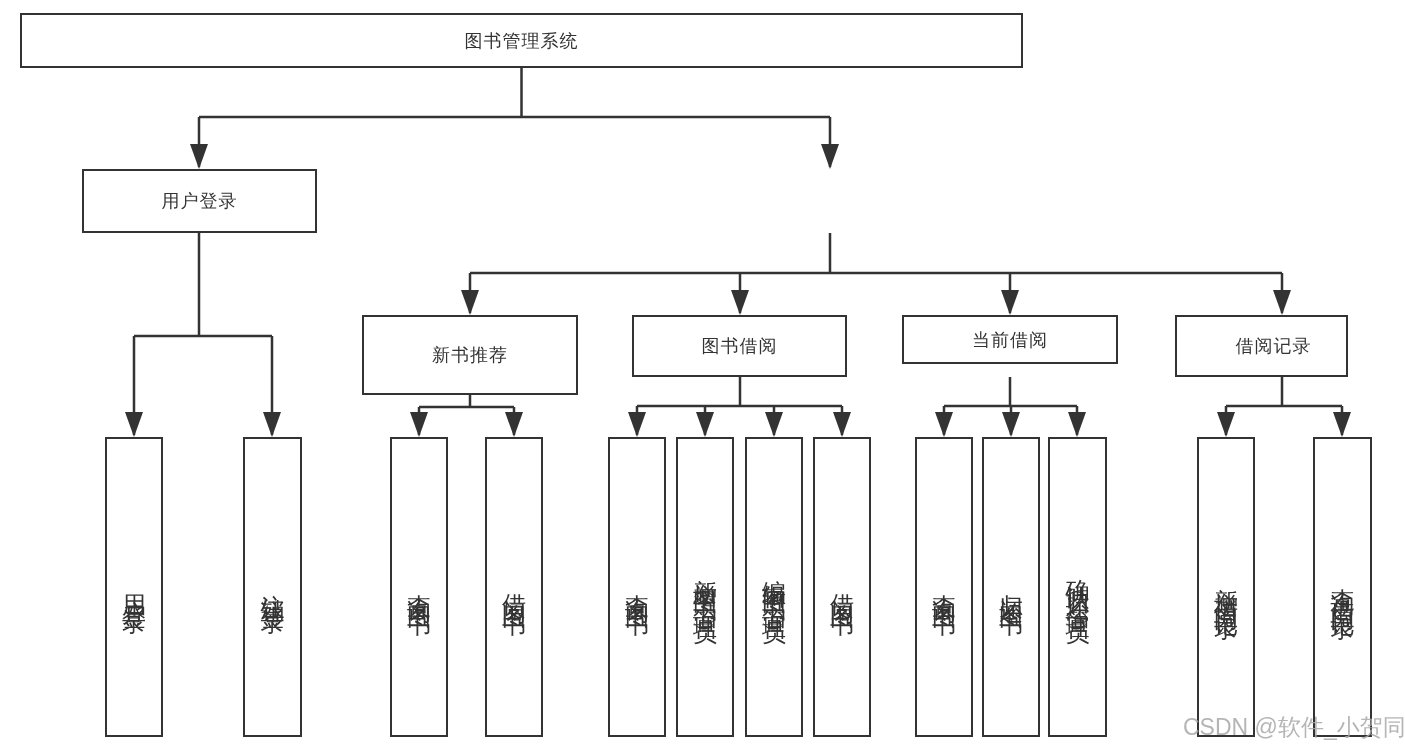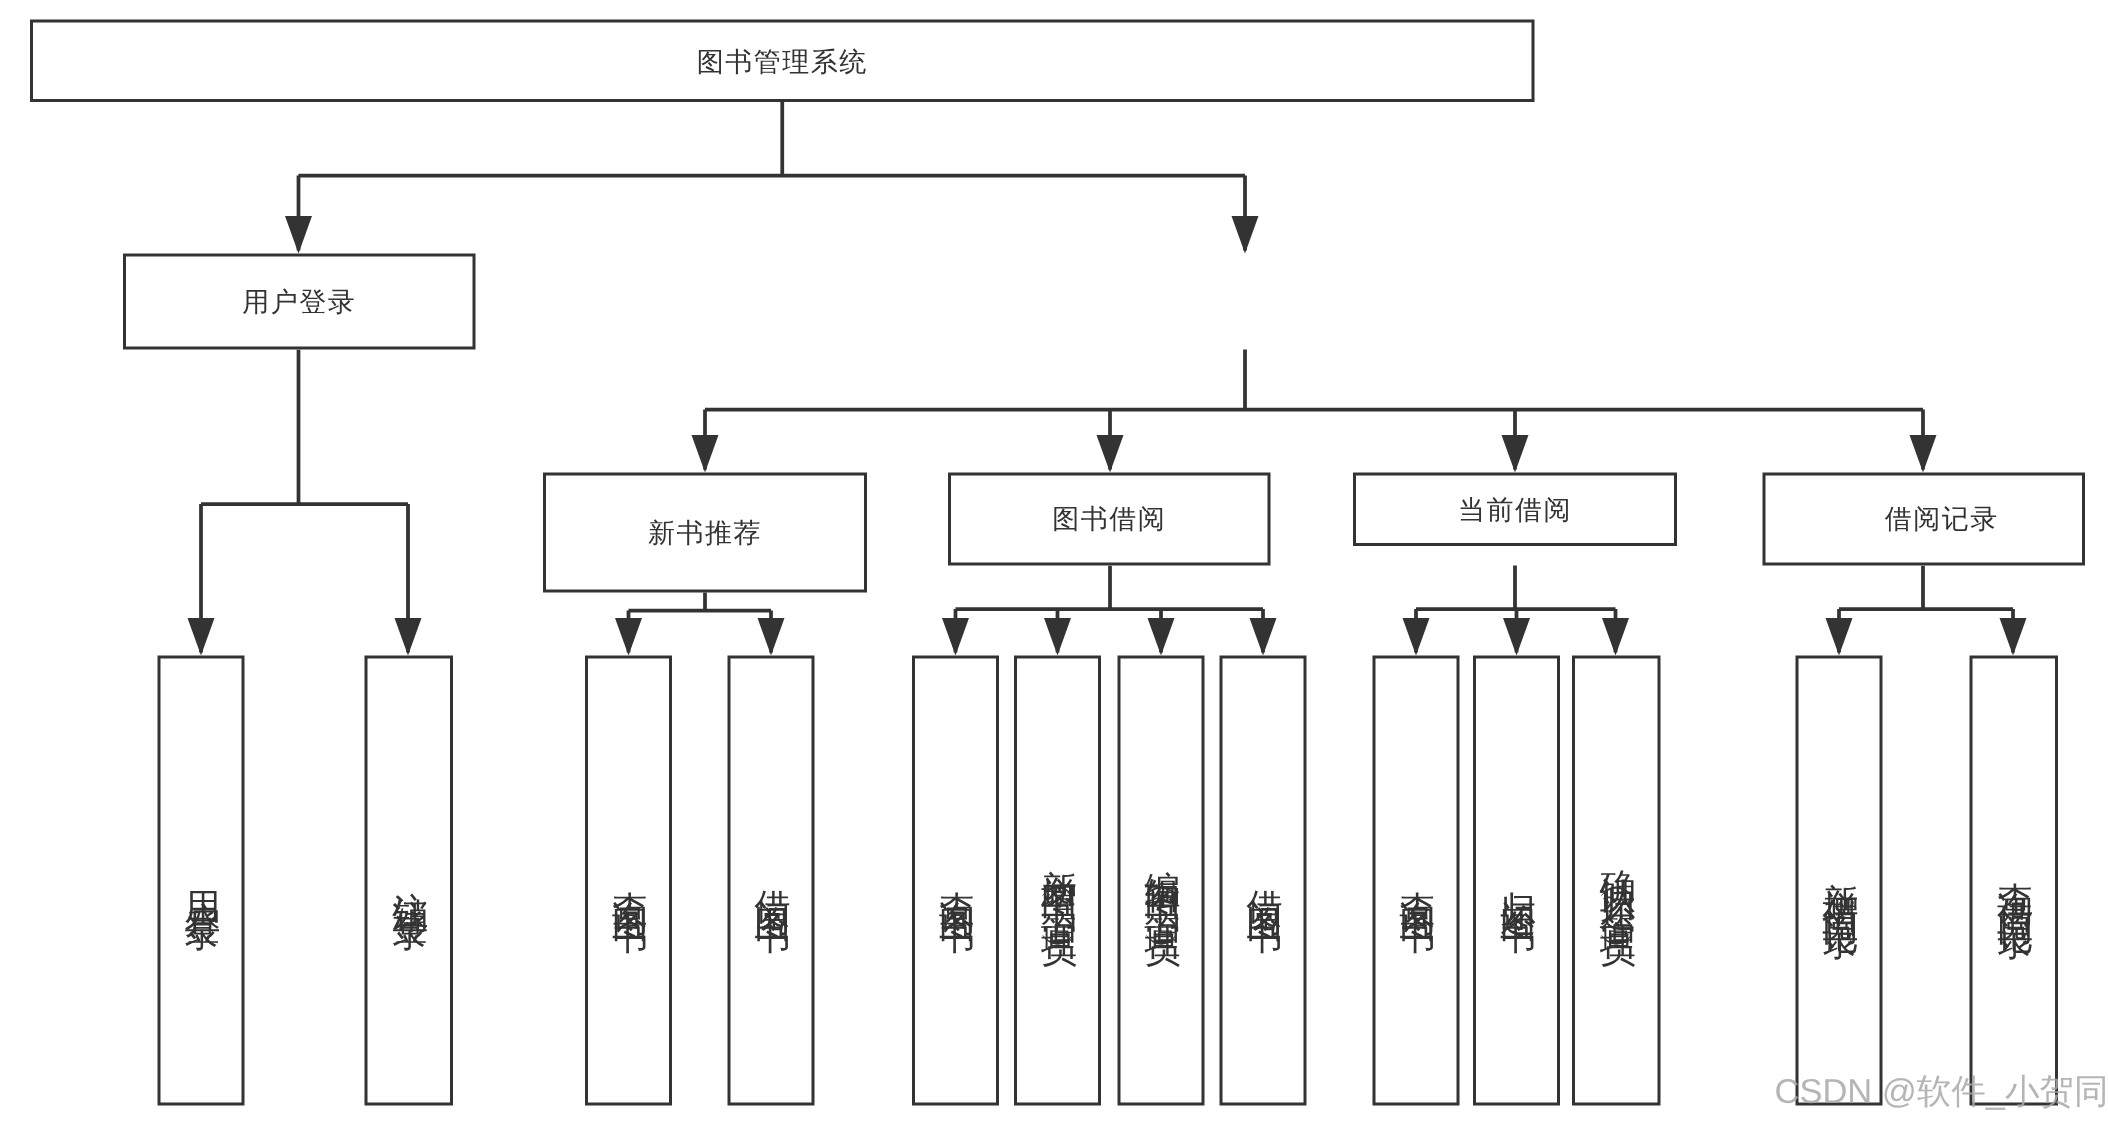--- a/index.html
+++ b/index.html
@@ -101,21 +101,21 @@
     </g>
   </svg>
 
   <div class="hnode" style="left:20px; top:13px; width:1003px; height:55px;">图书管理系统</div>
 
   <div class="hnode" style="left:82px; top:169px; width:235px; height:64px;">用户登录</div>
 
   <div class="hnode" style="left:362px; top:315px; width:216px; height:80px;">新书推荐</div>
   <div class="hnode" style="left:632px; top:315px; width:215px; height:62px;">图书借阅</div>
   <div class="hnode" style="left:902px; top:315px; width:216px; height:49px;">当前借阅</div>
-  <div class="hnode" style="left:1175px; top:315px; width:215px; height:62px;padding-left:24px;">借阅记录</div>
+  <div class="hnode" style="left:1175px; top:315px; width:173px; height:62px;padding-left:24px;">借阅记录</div>
 
   <div class="vnode" style="left:105px; top:437px; width:58px; height:300px;">用户登录</div>
   <div class="vnode" style="left:243px; top:437px; width:59px; height:300px;">注销登录</div>
 
   <div class="vnode" style="left:390px; top:437px; width:58px; height:300px;">查询图书</div>
   <div class="vnode" style="left:485px; top:437px; width:58px; height:300px;">借阅图书</div>
 
   <div class="vnode" style="left:608px; top:437px; width:58px; height:300px;">查询图书</div>
   <div class="vnode" style="left:676px; top:437px; width:58px; height:300px;">新增图书（管理员）</div>
   <div class="vnode" style="left:745px; top:437px; width:58px; height:300px;">编辑图书（管理员）</div>

